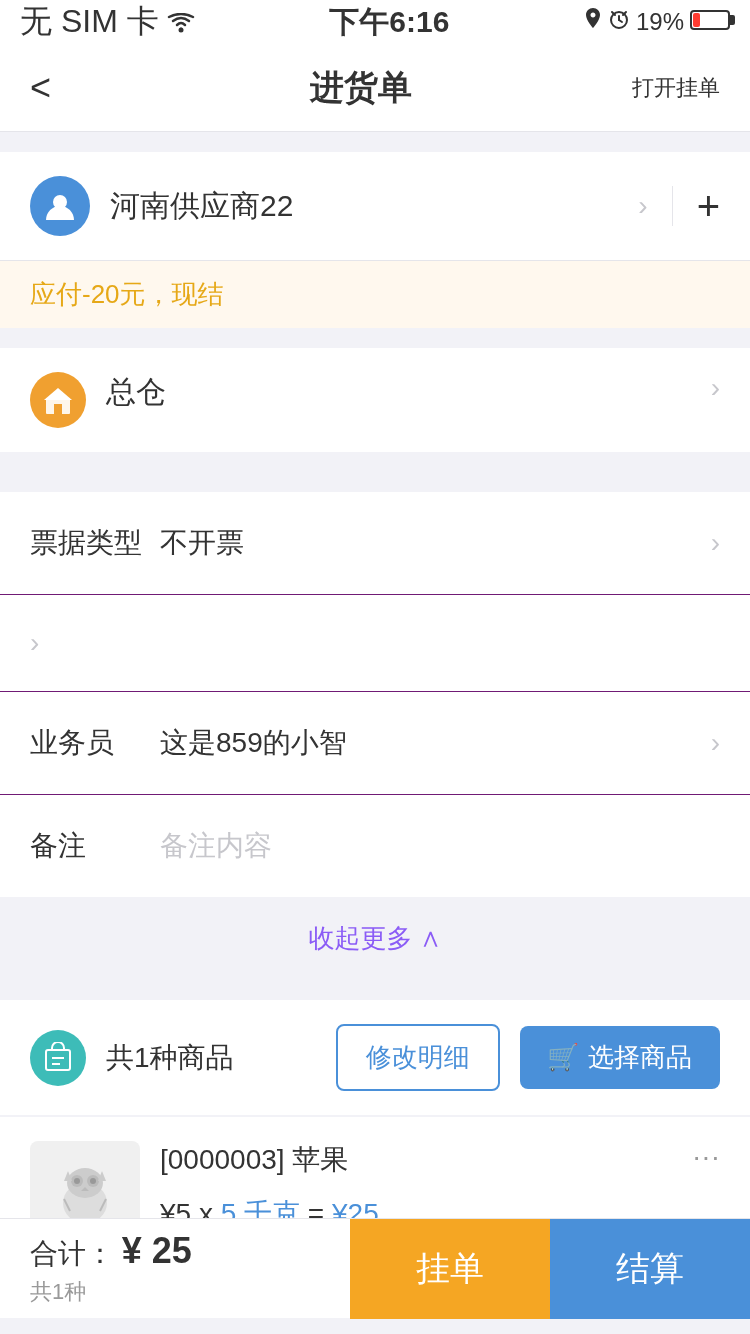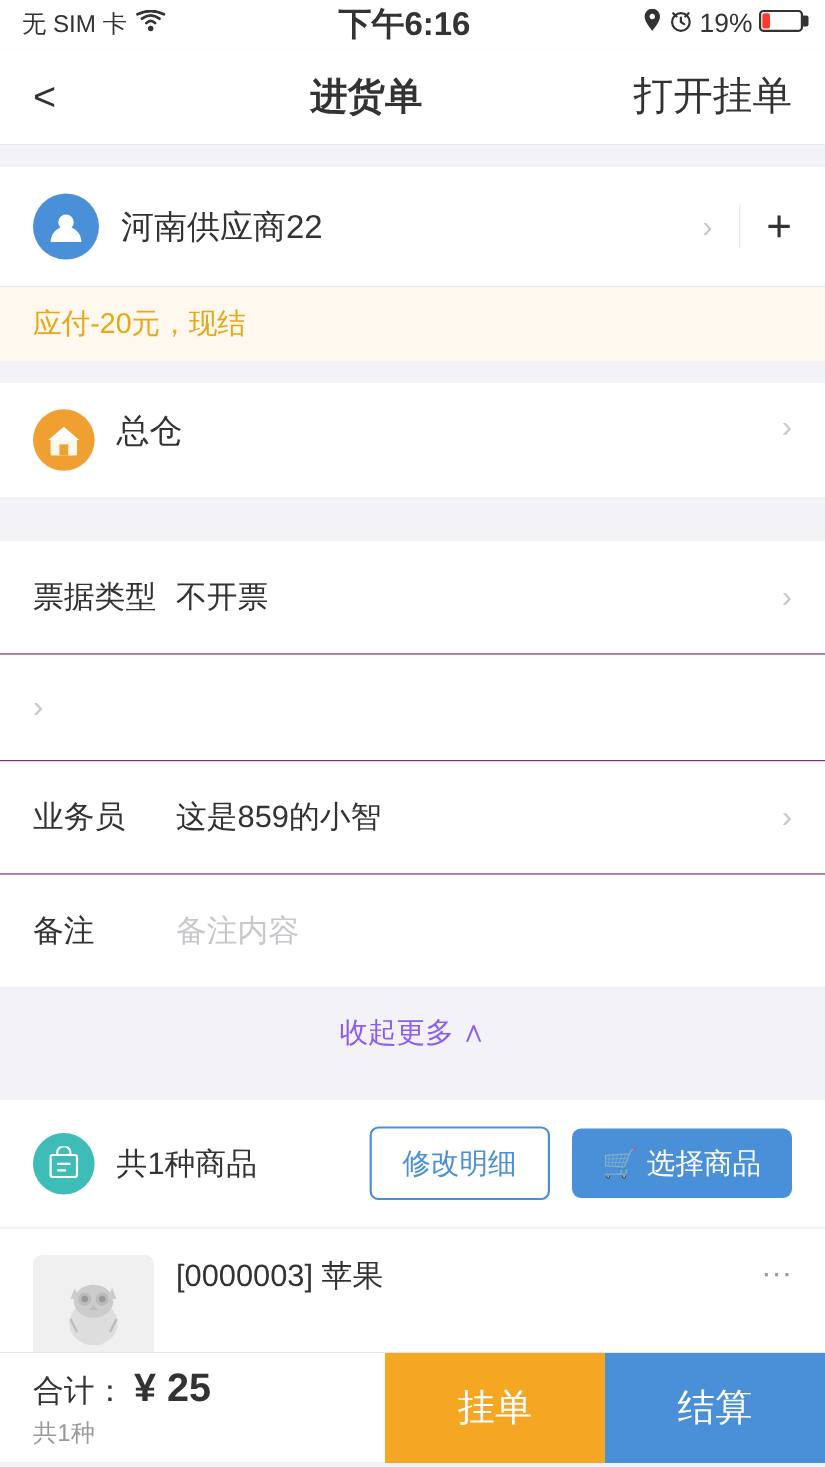--- a/index.html
+++ b/index.html
@@ -22,21 +22,21 @@
       align-items: center;
       justify-content: space-between;
       padding: 0 20px;
       font-size: 24px;
       font-weight: 500;
     }
     .status-left {
       display: flex;
       align-items: center;
       gap: 8px;
-      font-size: 22px;
+      font-size: 32px;
     }
     .status-center {
       font-size: 30px;
       font-weight: 600;
     }
     .status-right {
       display: flex;
       align-items: center;
       gap: 6px;
       font-size: 24px;
@@ -85,21 +85,21 @@
       color: #333;
       cursor: pointer;
       width: 60px;
     }
     .nav-title {
       font-size: 34px;
       font-weight: 600;
       color: #333;
     }
     .nav-action {
-      font-size: 36px;
+      font-size: 22px;
       color: #333;
       cursor: pointer;
     }
 
     
     .section-gap {
       height: 20px;
       background: #f2f2f7;
     }
 
@@ -322,21 +322,21 @@
     }
     .product-more {
       color: #999;
       font-size: 28px;
       cursor: pointer;
     }
 
     
     .bottom-bar {
       position: fixed;
-      bottom: 5px;
+      bottom: 16px;
       left: 0;
       width: 750px;
       height: 100px;
       background: #fff;
       display: flex;
       align-items: center;
       border-top: 1px solid #e5e5ea;
     }
     .total-area {
       flex: 1;
@@ -534,20 +534,28 @@
           <line x1="14" y1="38" x2="20" y2="50" stroke="#bbb" stroke-width="2"></line>
           <line x1="56" y1="38" x2="50" y2="50" stroke="#bbb" stroke-width="2"></line>
         </svg>
       </div>
     </div>
     <div class="product-info">
       <div class="product-name">
         <span>[0000003]</span>
         <span>苹果</span>
       </div>
+      <div class="product-price">
+        <span>¥5</span>
+        <span> x </span>
+        <span class="highlight">5</span>
+        <span class="highlight">千克</span>
+        <span> = </span>
+        <span class="highlight">¥25</span>
+      </div>
     </div>
     <span class="product-more">···</span>
   </div>
 
   <div style="height: 20px; background: #f2f2f7;"></div>
 </div>
 
 <div class="bottom-bar">
   <div class="total-area">
     <div class="total-main">

